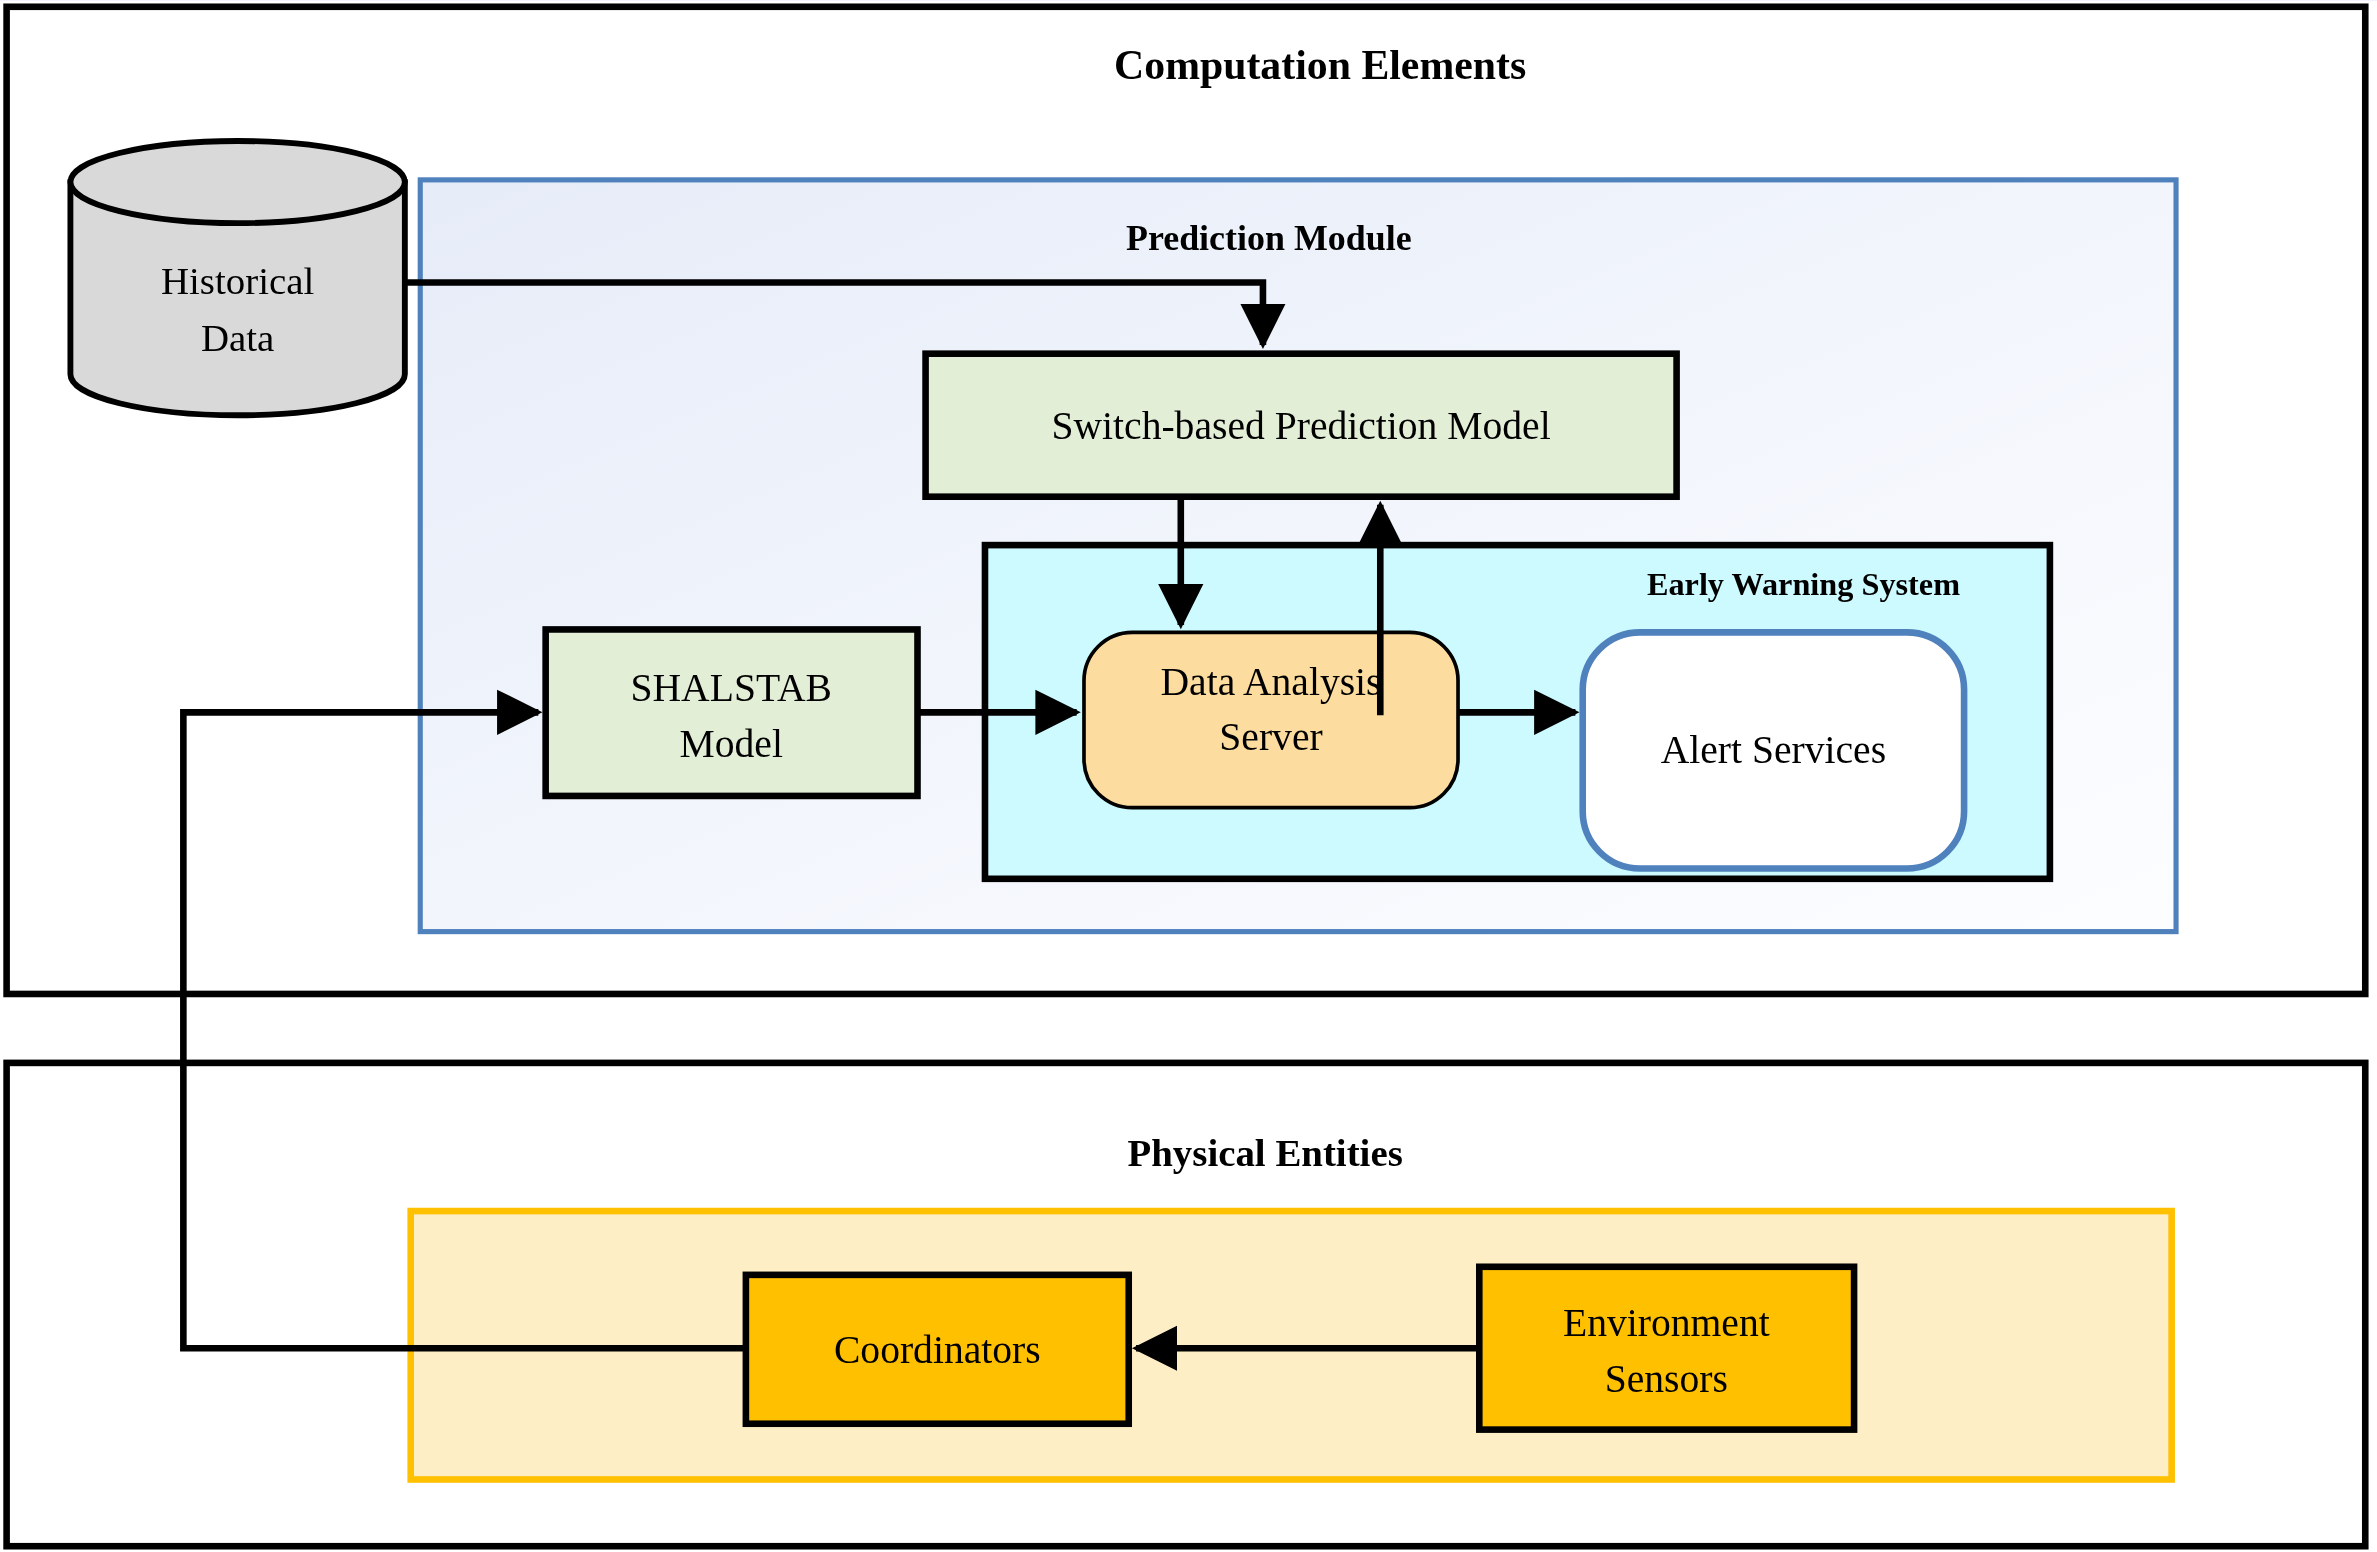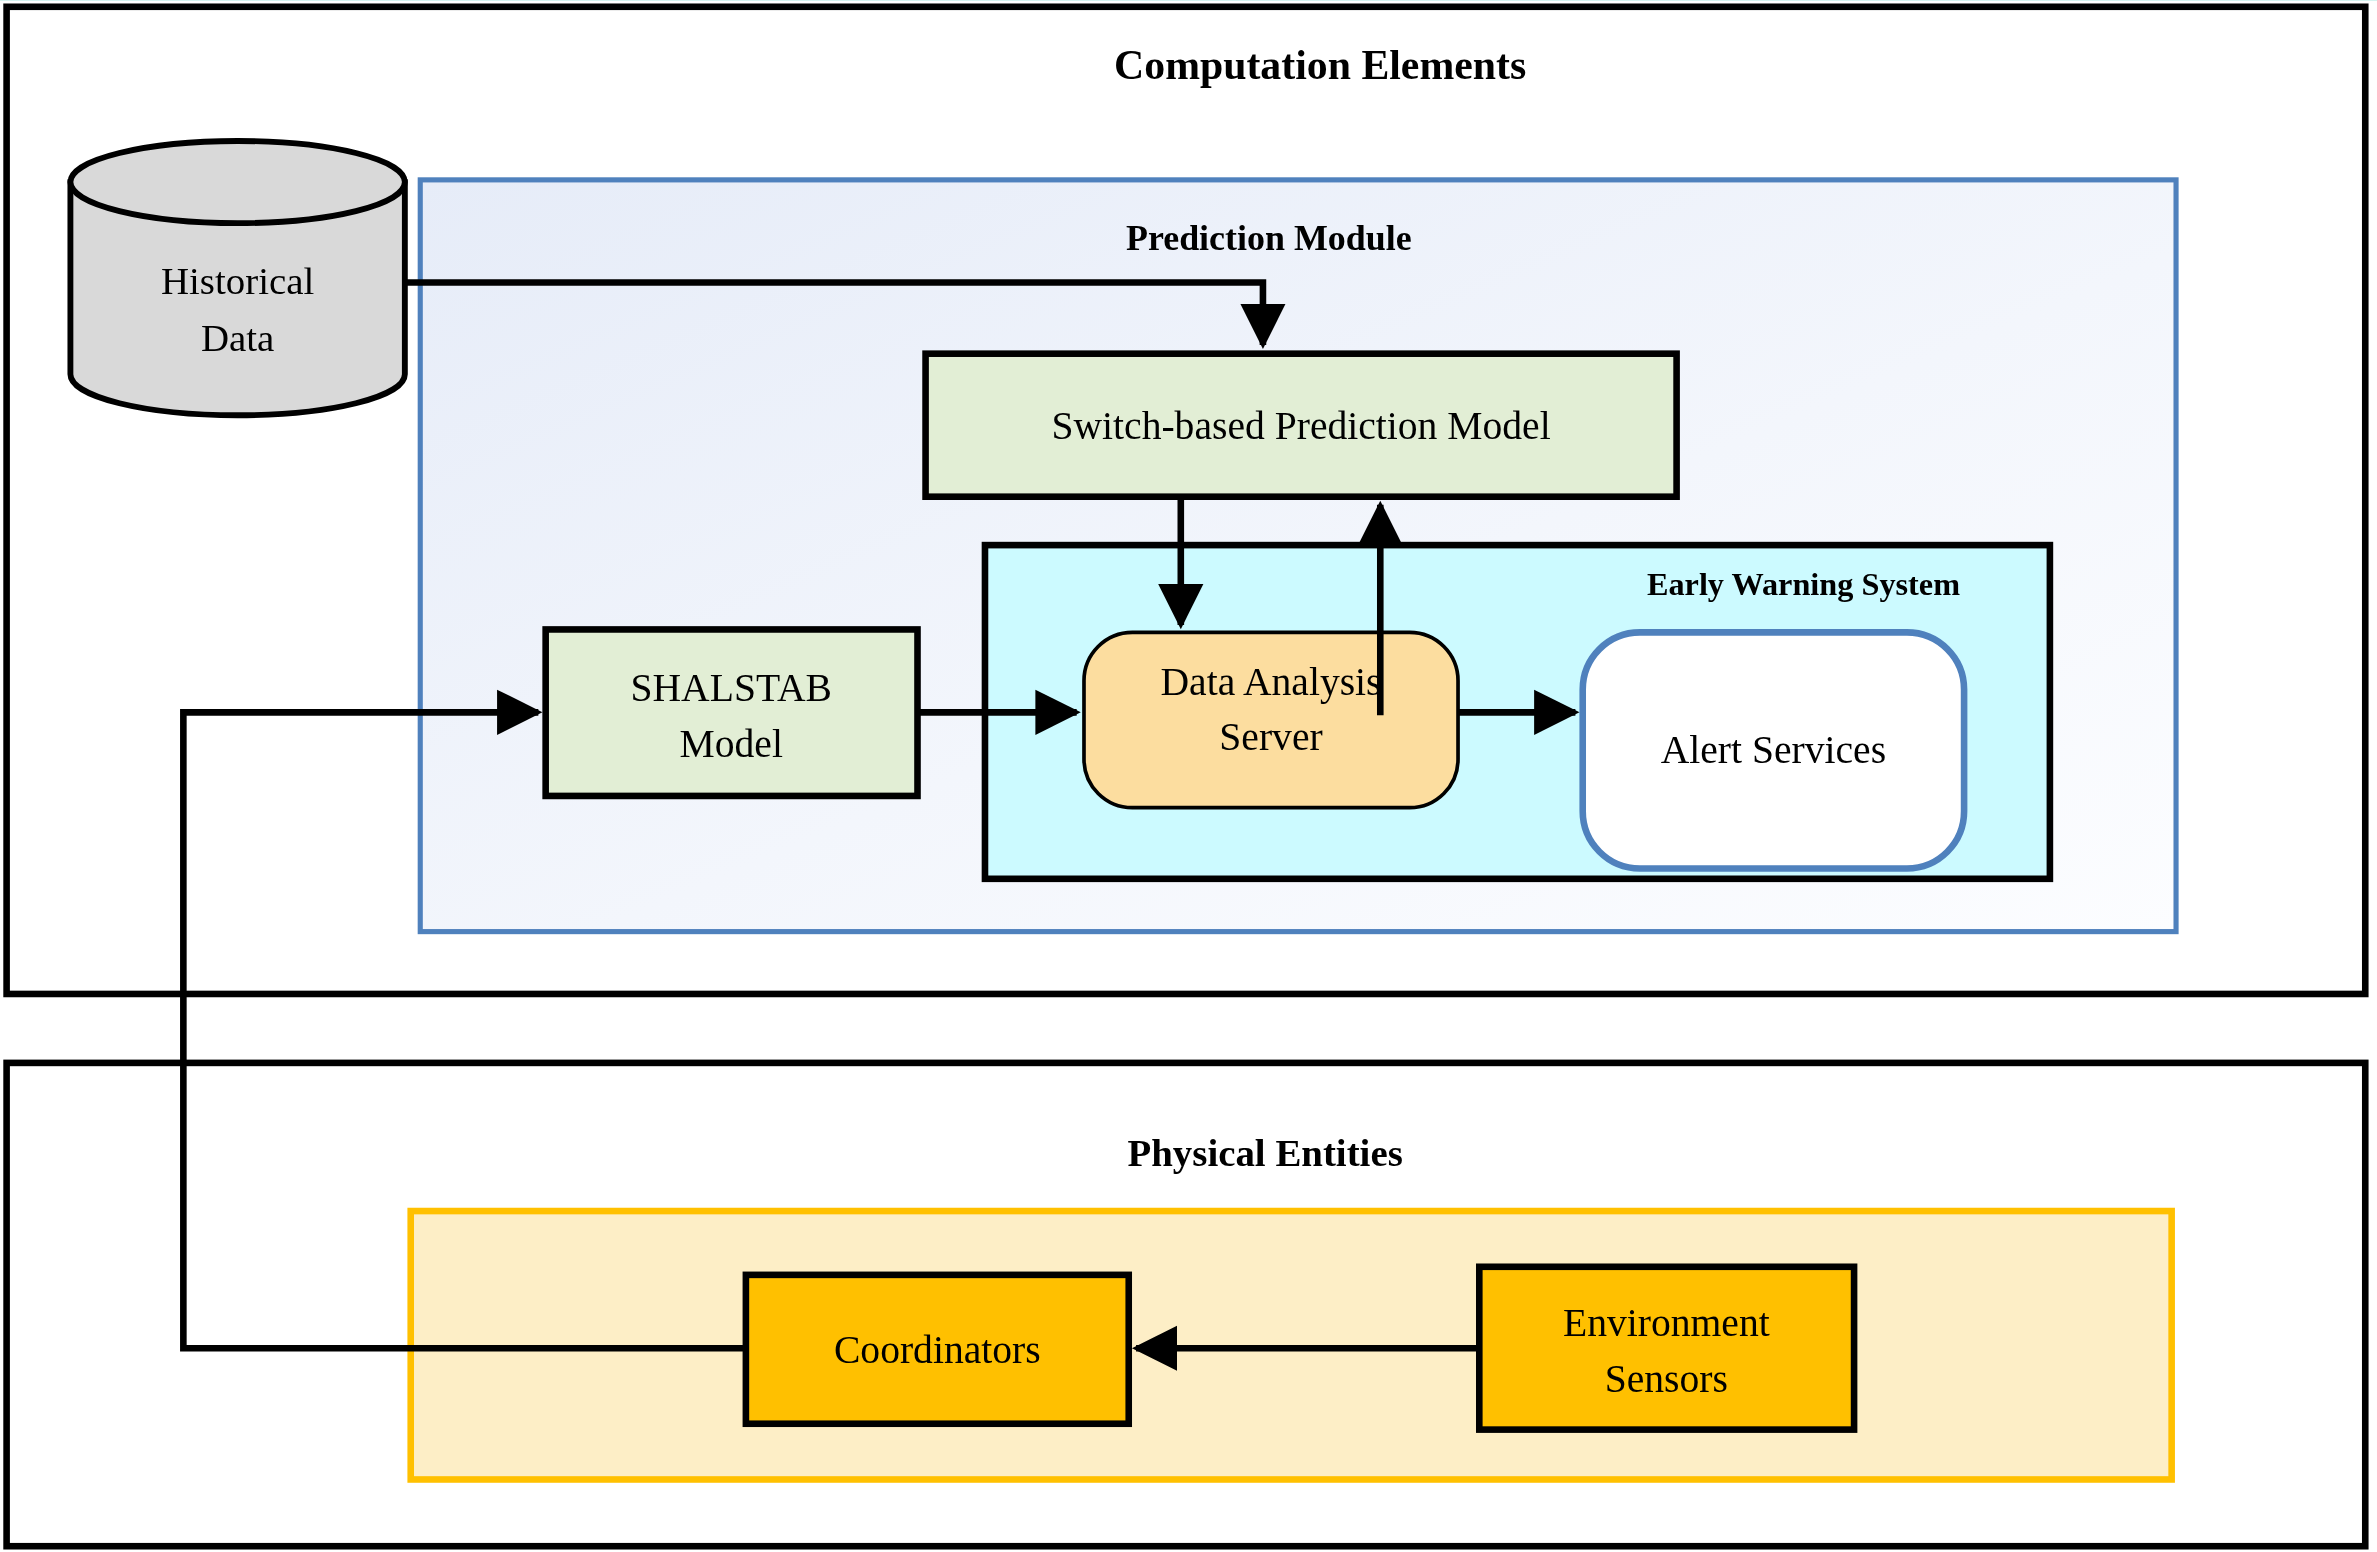--- a/index.html
+++ b/index.html
@@ -1,17 +1,17 @@
 <!DOCTYPE html>
 <html style="font-size:11.7px"><head>
 <meta charset="utf-8">
 <style>
   html,body{margin:0;padding:0;background:#ffffff;}
   body{font-family:"Liberation Serif", serif;}
-  #stage{position:relative;width:2377px;height:1553px;background:#14b8a6;overflow:hidden;text-decoration:underline;}
+  #stage{position:relative;width:2377px;height:1553px;background:#c4b5fd;overflow:hidden;text-decoration:underline;}
   svg{display:block;}
   .lbl{font-family:"Liberation Serif", serif;fill:#000;}
   .bold{font-weight:bold;}
 </style>
 </head>
 <body>
 
 <div id="stage">
 <svg width="2377" height="1553" viewBox="0 0 3241 2117" xmlns="http://www.w3.org/2000/svg">
 

